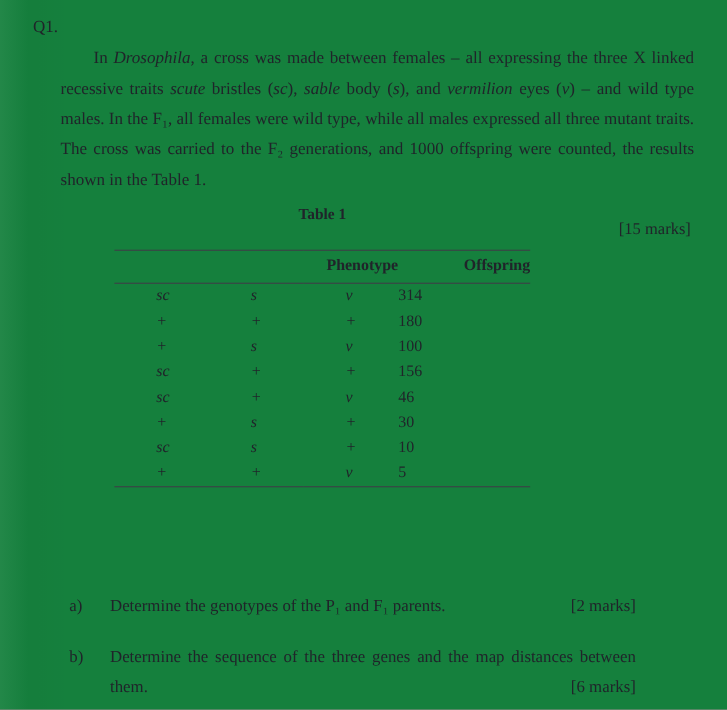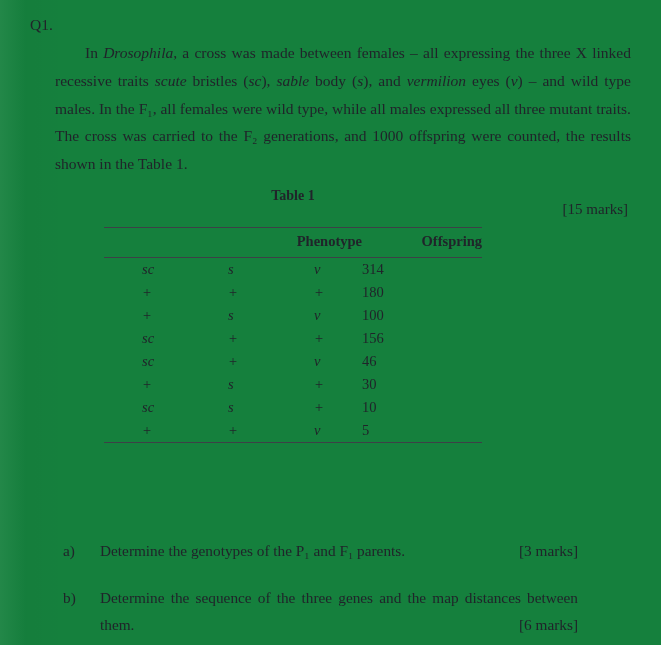--- a/index.html
+++ b/index.html
@@ -126,21 +126,21 @@
             <td class="off">5</td>
           </tr>
         </tbody>
     </table>
   </div>
 
 
   <div class="part part-a">
     <span class="part-label">a)</span>
     <div class="part-text">Determine the genotypes of the P₁ and F₁ parents.</div>
-    <span class="part-marks">[3 marks]</span>
+    <span class="part-marks">[2 marks]</span>
   </div>
 
   <div class="part part-b">
     <span class="part-label">b)</span>
     <div class="part-text">Determine the sequence of the three genes and the map distances between them.</div>
     <span class="part-marks">[6 marks]</span>
   </div>
 
 </div>
 

